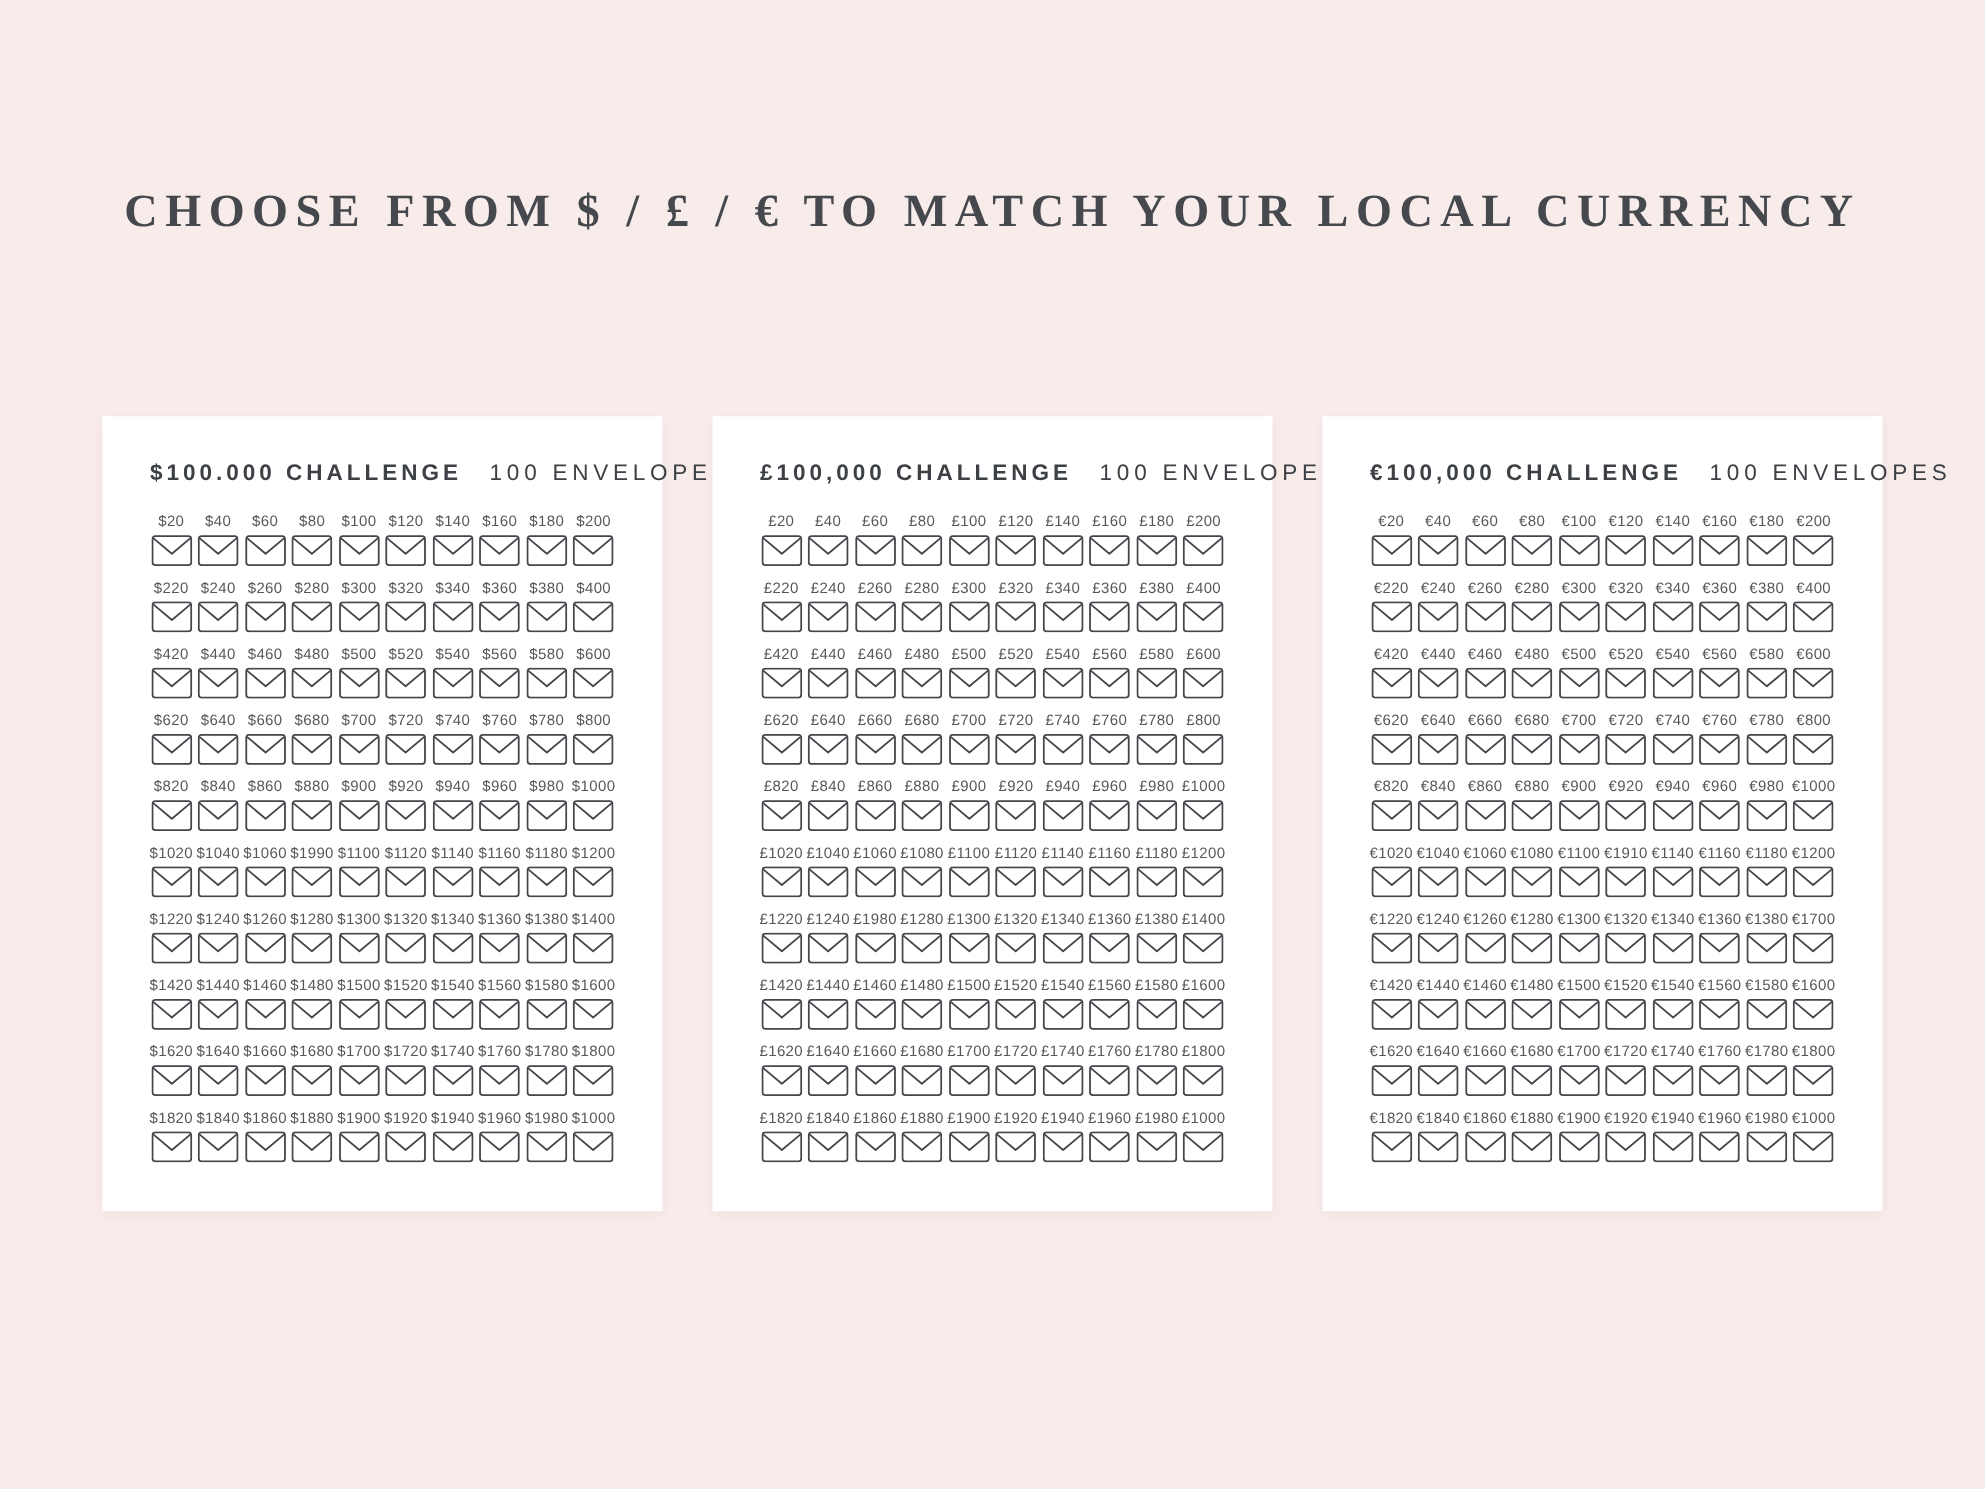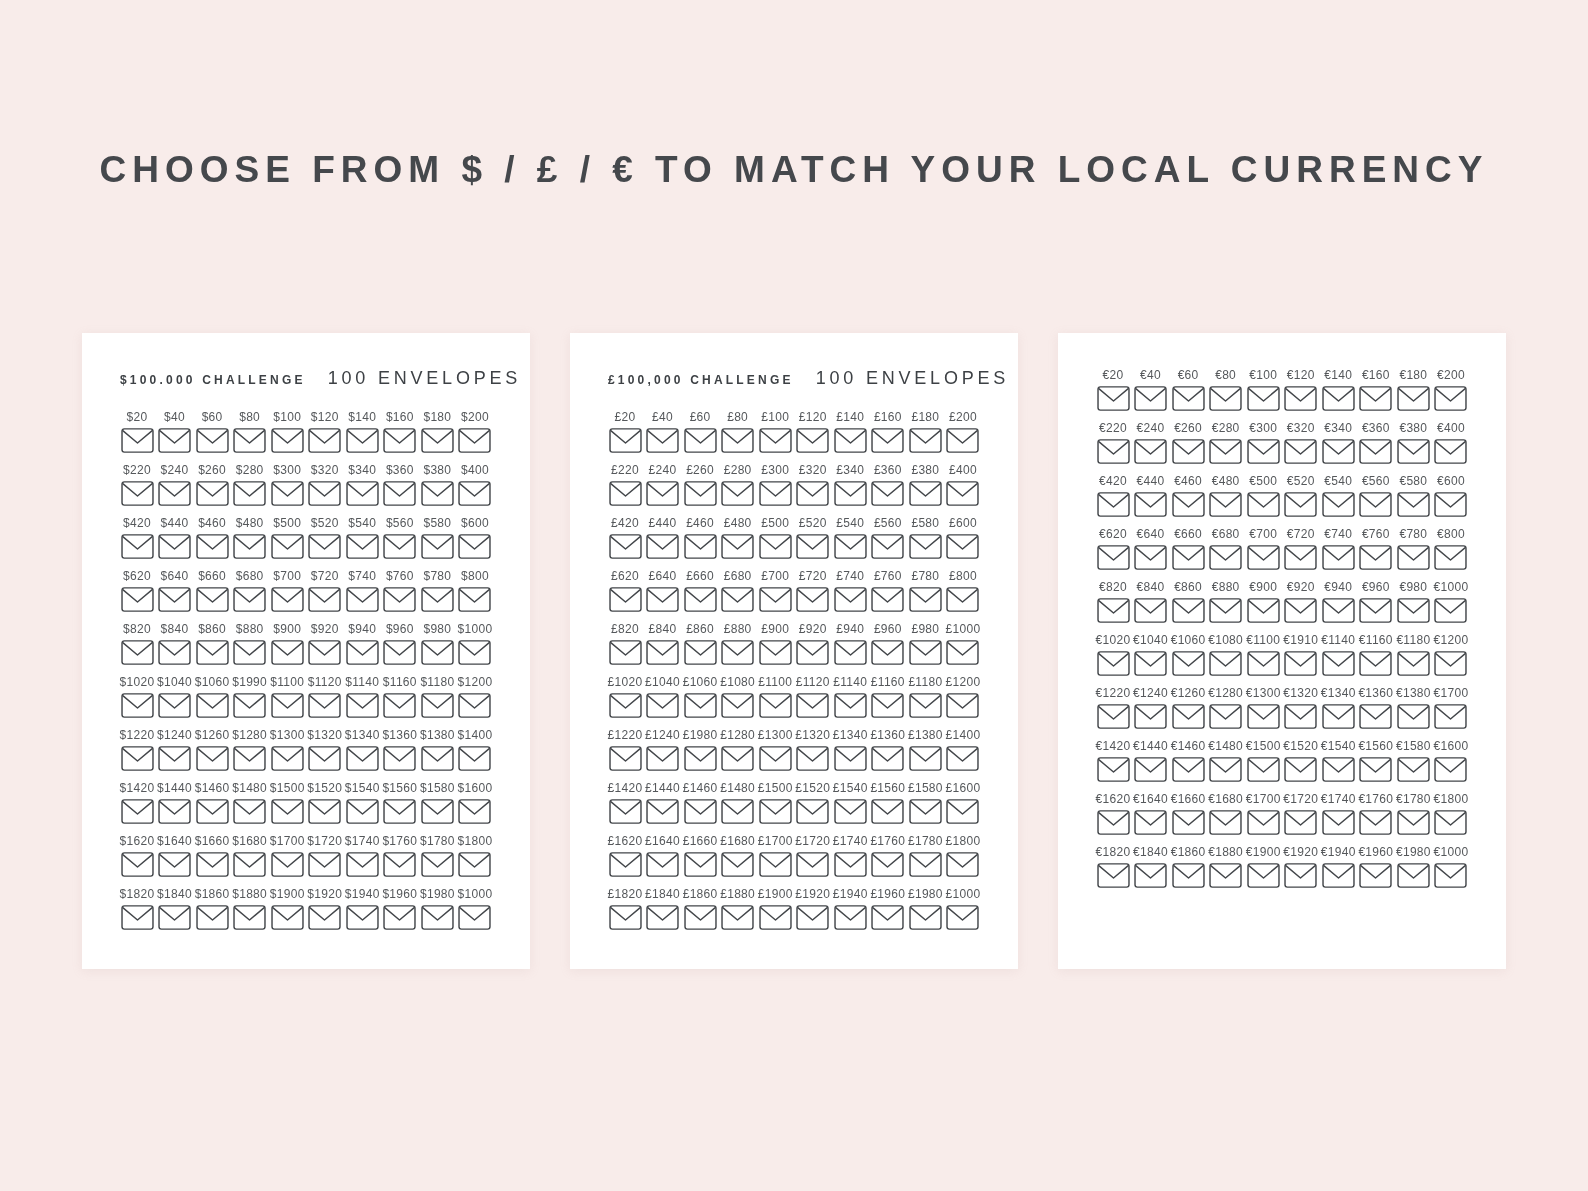--- a/index.html
+++ b/index.html
@@ -21,20 +21,21 @@
     padding-top:148px;
   }
   .page-title{
     text-align:center;
     font-size:37px;
     font-weight:700;
     letter-spacing:6px;
     color:var(--title-color);
     line-height:44px;
     white-space:nowrap;
+    font-family:Liberation Serif, serif;
   }
   .cards{
     margin-top:141px;
     display:flex;
     justify-content:center;
     gap:40px;
   }
   .card{
     width:448px;
     height:636px;
@@ -43,21 +44,21 @@
     box-shadow:0 2px 10px rgba(185,150,150,0.14);
   }
   .card-header{
     display:flex;
     align-items:baseline;
     gap:22px;
     margin-bottom:21px;
     white-space:nowrap;
   }
   .card-title{
-    font-size:12px;
+    font-size:18px;
     font-weight:700;
     letter-spacing:3.2px;
     color:var(--header-color);
   }
   .card-subtitle{
     font-size:18px;
     font-weight:400;
     letter-spacing:3.8px;
     color:var(--header-color);
   }
@@ -1556,20 +1557,24 @@
               <svg class="env" viewBox="0 0 34 26" aria-hidden="true">
                 <rect class="env-body" x="0.9" y="0.9" width="32.2" height="24.2" rx="2.4"></rect>
                 <path class="env-flap" d="M2 3 L17 15.6 L32 3"></path>
               </svg>
             </div>
           </div>
         </div>
     </section>
 
     <section class="card">
+      <header class="card-header">
+        <span class="card-title">€100,000 CHALLENGE</span>
+        <span class="card-subtitle">100 ENVELOPES</span>
+      </header>
       <div class="grid">
           <div class="row">
             <div class="cell">
               <span class="amount">€20</span>
               <svg class="env" viewBox="0 0 34 26" aria-hidden="true">
                 <rect class="env-body" x="0.9" y="0.9" width="32.2" height="24.2" rx="2.4"></rect>
                 <path class="env-flap" d="M2 3 L17 15.6 L32 3"></path>
               </svg>
             </div>
             <div class="cell">

